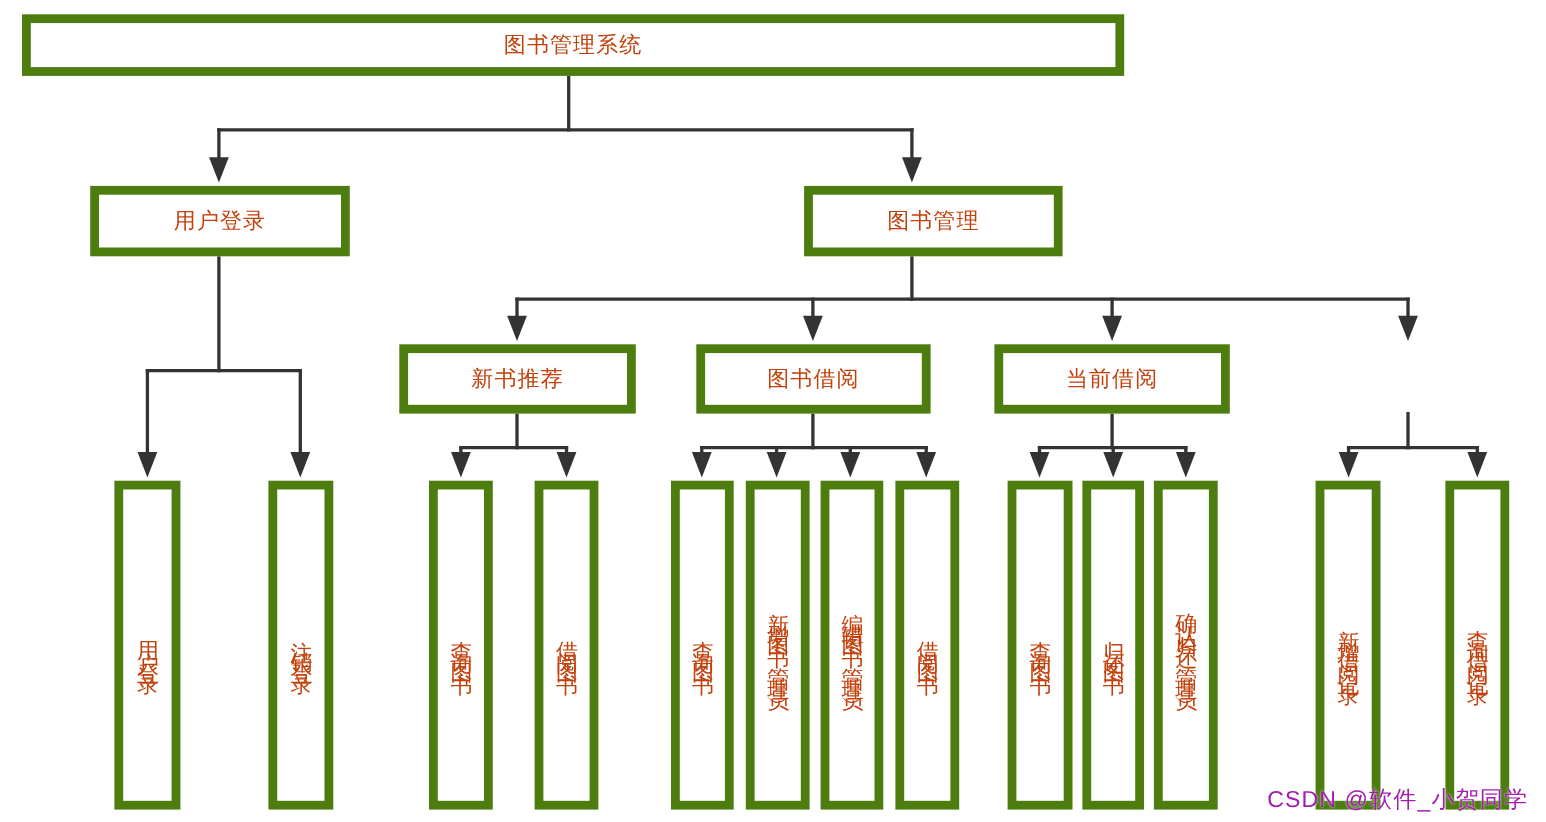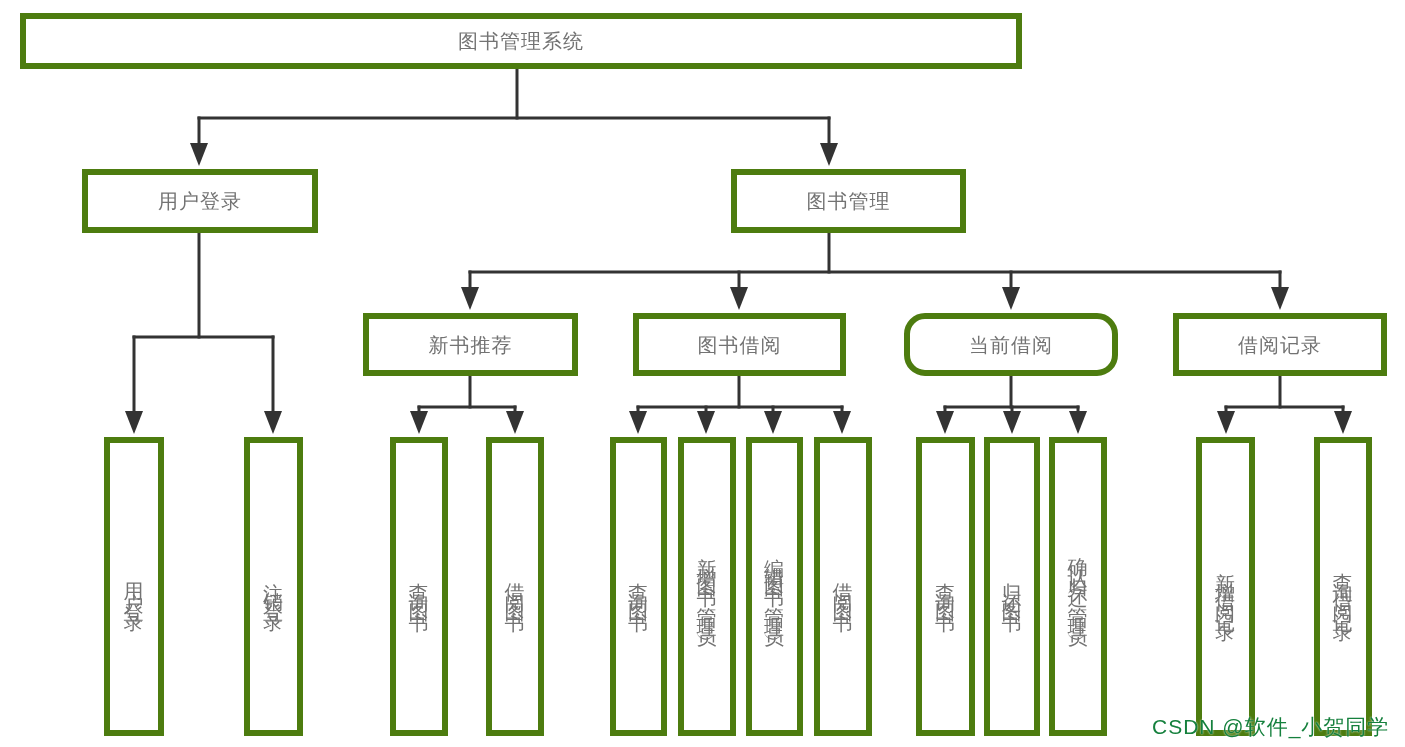--- a/index.html
+++ b/index.html
@@ -13,43 +13,43 @@
   }
   #connector-layer {
     position: absolute;
     left: 0; top: 0;
     width: 1405px; height: 747px;
   }
   .box {
     position: absolute;
     box-sizing: border-box;
     background: #ffffff;
-    border: 6px solid #4d7c0f;
-    color: #737373;
+    border: 8px solid #4d7c0f;
+    color: #c2410c;
     display: flex;
     align-items: center;
     justify-content: center;
     font-size: 20px;
     letter-spacing: 1px;
     text-align: center;
     line-height: 1.2;
   }
   .vbox {
     writing-mode: vertical-rl;
     text-orientation: mixed;
     letter-spacing: 10px;
     font-size: 20px;
   }
   .watermark {
     position: absolute;
     left: 1152px;
     top: 713px;
     font-size: 21px;
     letter-spacing: 1px;
-    color: #15803d;
+    color: #a21caf;
     white-space: nowrap;
     text-shadow: 0 0 2px #ffffff;
   }
 </style>
 </head>
 <body>
 
 <div id="stage">
 
   <svg id="connector-layer" viewBox="0 0 1405 747" xmlns="http://www.w3.org/2000/svg">
@@ -107,22 +107,21 @@
       <polygon points="1334,411 1352,411 1343,434" fill="#333333"></polygon>
     </svg>
 
   <div class="box" style="left:20px; top:13px; width:1002px; height:56px;">图书管理系统</div>
 
   <div class="box" style="left:82px; top:169px; width:236px; height:64px;">用户登录</div>
   <div class="box" style="left:712px; top:169px; width:235px; height:64px;margin-left:19px;">图书管理</div>
 
   <div class="box" style="left:633px; top:313px; width:213px; height:63px;">图书借阅</div>
   <div class="box" style="left:363px; top:313px; width:215px; height:63px;">新书推荐</div>
-  <div class="box" style="left:904px; top:313px; width:214px; height:63px;border-radius:21px;">当前借阅</div>
-  <div class="box" style="left:1173px; top:313px; width:214px; height:63px;">借阅记录</div>
+  <div class="box" style="left:904px; top:313px; width:214px; height:63px;">当前借阅</div>
 
   <div class="box vbox" style="left:104px; top:437px; width:60px; height:299px;">用户登录</div>
   <div class="box vbox" style="left:244px; top:437px; width:59px; height:299px;">注销登录</div>
 
   <div class="box vbox" style="left:390px; top:437px; width:58px; height:299px;">查询图书</div>
   <div class="box vbox" style="left:486px; top:437px; width:58px; height:299px;">借阅图书</div>
 
   <div class="box vbox" style="left:610px; top:437px; width:57px; height:299px;">查询图书</div>
   <div class="box vbox" style="left:678px; top:437px; width:58px; height:299px;">新增图书（管理员）</div>
   <div class="box vbox" style="left:746px; top:437px; width:57px; height:299px;">编辑图书（管理员）</div>

